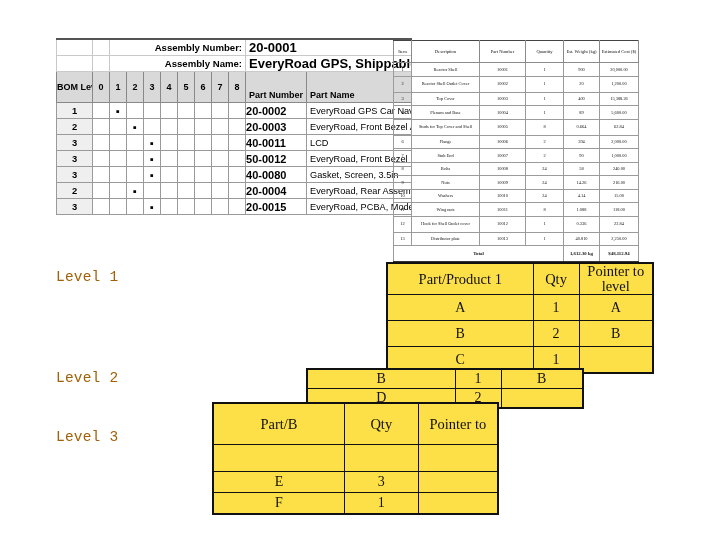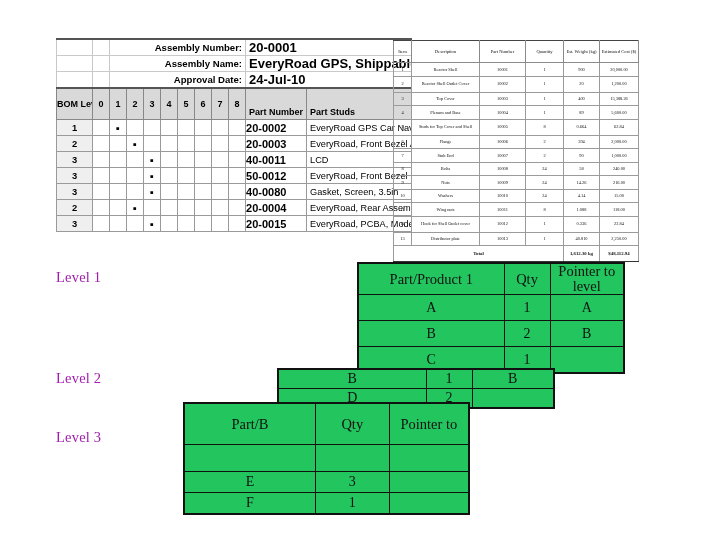--- a/index.html
+++ b/index.html
@@ -89,36 +89,37 @@
   table.cost tr.ctotal td{
     height:15px;font-weight:bold;font-size:4.8px;
     border-top:1.6px solid #555;
   }
   .cost-outer-top{border-top:1.6px solid #444 !important;}
   .cost-outer-bot{border-bottom:1.8px solid #333 !important;}
 
   
   .lvl-label{
     position:absolute;
-    font-family:Liberation Serif, serif;
+    font-family:Liberation Mono, monospace;
     font-size:14.5px;
-    color:#a21caf;
+    color:#a16207;
     letter-spacing:.2px;
     text-align:center;
   }
   #lvl1-label{left:56px;top:269px;}
   #lvl2-label{left:56px;top:370px;}
   #lvl3-label{left:56px;top:429px;}
 
   
   table.ptr{
     border-collapse:collapse;table-layout:fixed;
     font-family:"Liberation Serif",serif;
-    background:#22c55e;
+    background:#fde047;
     border:2.4px solid #111;
+    margin-left:29px;
   }
   table.ptr td{
     border:1.3px solid #111;
     text-align:center;
     font-size:14px;
     color:#111;
     padding:0;
   }
   table.ptr td.hd{font-size:14.5px;line-height:15px;}
 
@@ -162,40 +163,34 @@
           <td class="hdr-top-rule"></td>
           <td class="hdr-top-rule lbl" colspan="8">Assembly Number:</td>
           <td class="hdr-top-rule val" colspan="2">20-0001</td>
         </tr>
         <tr class="bom-head">
           <td></td>
           <td></td>
           <td class="lbl" colspan="8">Assembly Name:</td>
           <td class="val" colspan="2">EveryRoad GPS, Shippable, US Model 3</td>
         </tr>
-        <tr class="bom-head">
-          <td class="hdr-bot-rule"></td>
-          <td class="hdr-bot-rule"></td>
-          <td class="hdr-bot-rule lbl" colspan="8">Approval Date:</td>
-          <td class="hdr-bot-rule val" colspan="2">24-Jul-10</td>
-        </tr>
 
         <tr class="colhdr">
           <td class="lvlhdr">BOM Level</td>
           <td>0</td>
           <td>1</td>
           <td>2</td>
           <td>3</td>
           <td>4</td>
           <td>5</td>
           <td>6</td>
           <td>7</td>
           <td>8</td>
           <td class="pn">Part Number</td>
-          <td class="pname">Part Studs</td>
+          <td class="pname">Part Name</td>
         </tr>
 
         <tr class="bomrow">
           <td class="lvl">1</td>
           <td class="dot"></td>
           <td class="dot">▪</td>
           <td class="dot"></td>
           <td class="dot"></td>
           <td class="dot"></td>
           <td class="dot"></td>

